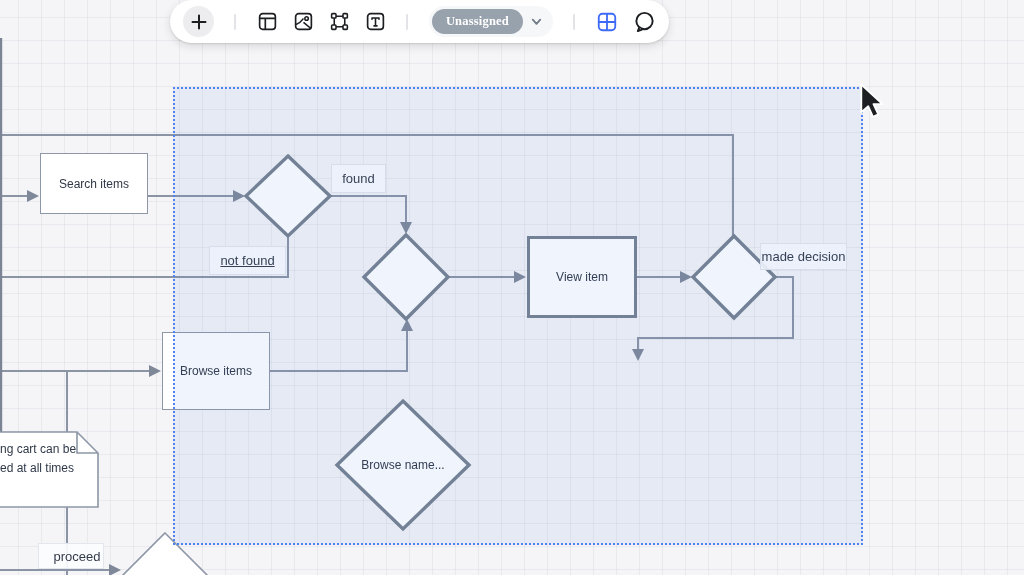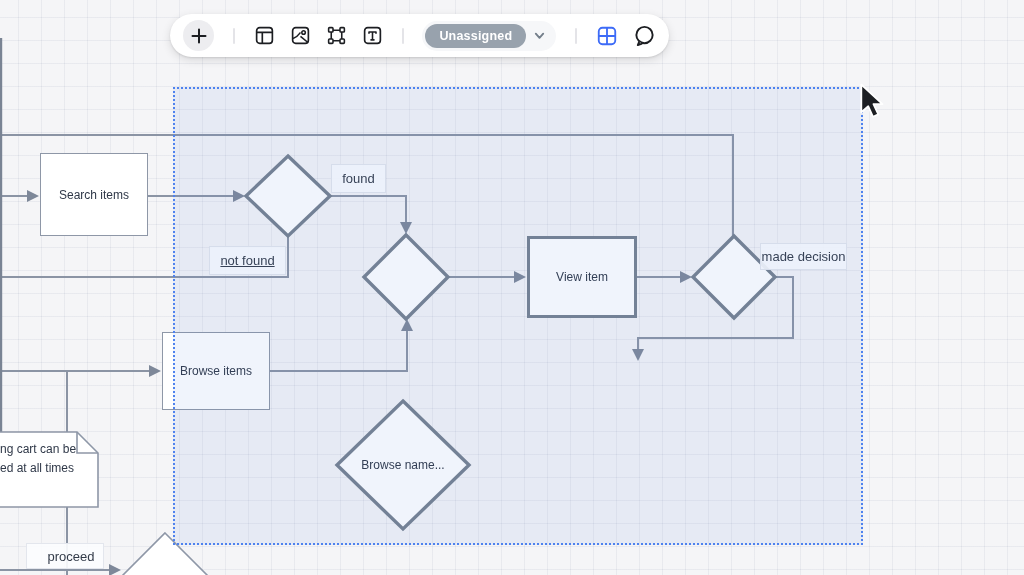--- a/index.html
+++ b/index.html
@@ -25,23 +25,23 @@
     background:rgba(251,252,254,0.92);border:1px solid #e3e6ed;color:#333b49;font-size:13px;
     box-sizing:border-box;z-index:3;}
 
   .note-text{position:absolute;left:0;top:440px;width:100px;color:#2f3848;font-size:12px;line-height:19px;z-index:3;}
 
   
   .selection-rect{position:absolute;left:173px;top:87px;width:690px;height:458px;
     background:rgba(93,128,222,0.09);border:2px dotted #4e82ef;box-sizing:border-box;z-index:5;}
 
   
-  .toolbar{position:absolute;left:170px;top:14px;width:499px;height:43px;background:#ffffff;border-radius:22px;
+  .toolbar{position:absolute;left:170px;top:0;width:499px;height:43px;background:#ffffff;border-radius:22px;
     box-shadow:0 1px 2px rgba(0,0,0,0.10), 0 3px 10px rgba(0,0,0,0.12);z-index:8;
-    display:flex;align-items:center;justify-content:space-between;padding:0 13px;box-sizing:border-box;}
+    display:flex;align-items:center;justify-content:space-between;padding:0 13px;box-sizing:border-box;font-family:Liberation Serif, serif;}
   .tb-divider{width:2px;height:16px;background:#e4e4e8;border-radius:1px;}
   .tb-btn{display:flex;align-items:center;justify-content:center;cursor:pointer;background:none;border:none;padding:0;}
   .plus-btn{width:31px;height:31px;border-radius:50%;background:#ededf0;}
   .icon-group{display:flex;align-items:center;gap:15px;}
   .assignee{display:flex;align-items:center;gap:7px;background:#f6f7f9;border-radius:16px;padding:3px 10px 3px 3px;}
   .assignee-pill{background:#98a2ad;color:#ffffff;font-size:12.5px;font-weight:700;letter-spacing:0.2px;
     padding:5px 14px;border-radius:14px;}
 
   .cursor{position:absolute;left:858px;top:83px;z-index:10;pointer-events:none;}
 </style>
@@ -84,36 +84,36 @@
       <path d="M 77 432 L 77 453 L 98 453" fill="none" stroke="#8e97a7" stroke-width="1.6"></path>
     </g>
 
     <polygon points="288,156 330,196 288,236 246,196" fill="#ffffff" stroke="#76818f" stroke-width="3.4"></polygon>
     <polygon points="406,235 448,277 406,319 364,277" fill="#ffffff" stroke="#76818f" stroke-width="3.4"></polygon>
     <polygon points="734,236 775,277 734,318 693,277" fill="#ffffff" stroke="#76818f" stroke-width="3.4"></polygon>
     <polygon points="403,401 469,465 403,529 337,465" fill="#ffffff" stroke="#76818f" stroke-width="3.4"></polygon>
     <polygon points="165,533 209,577 165,621 121,577" fill="#ffffff" stroke="#8e97a7" stroke-width="1.6"></polygon>
   </svg>
 
-  <div class="node" style="left:40px;top:153px;width:108px;height:83px;">
+  <div class="node" style="left:40px;top:153px;width:108px;height:61px;">
     <span>Search items</span>
   </div>
   <div class="node" style="left:162px;top:332px;width:108px;height:78px;">
     <span>Browse items</span>
   </div>
   <div class="node selected" style="left:527px;top:236px;width:110px;height:82px;">
     <span>View item</span>
   </div>
 
   <div class="diamond-text" style="left:339px;top:403px;width:128px;height:124px;">Browse name...</div>
 
   <div class="edge-label" style="left:331px;top:164px;width:55px;height:29px;">found</div>
   <div class="edge-label" style="left:209px;top:246px;width:77px;height:29px;text-decoration:underline;">not found</div>
   <div class="edge-label" style="left:760px;top:243px;width:87px;height:27px;">made decision</div>
-  <div class="edge-label" style="left:26px;top:543px;width:78px;height:26px;padding-left:12px;">proceed</div>
+  <div class="edge-label" style="left:38px;top:543px;width:66px;height:26px;padding-left:12px;">proceed</div>
 
   <div class="note-text">
     <div>ng cart can be</div>
     <div>ed at all times</div>
   </div>
 
   <div class="selection-rect"></div>
 
   <div class="toolbar">
     <button class="tb-btn plus-btn">

